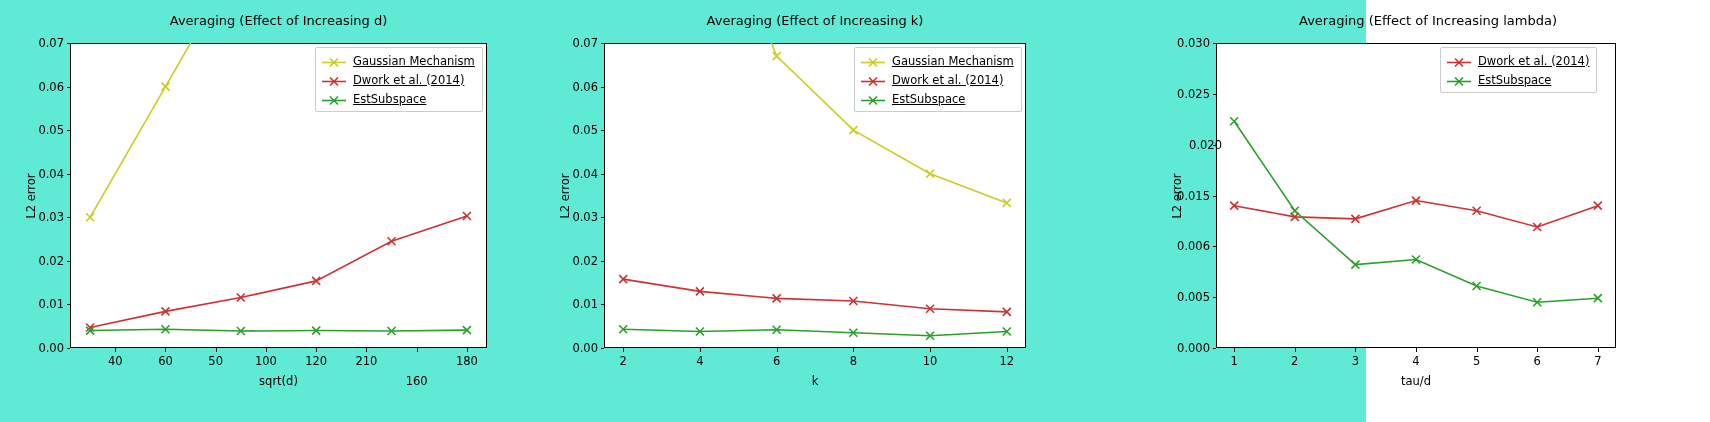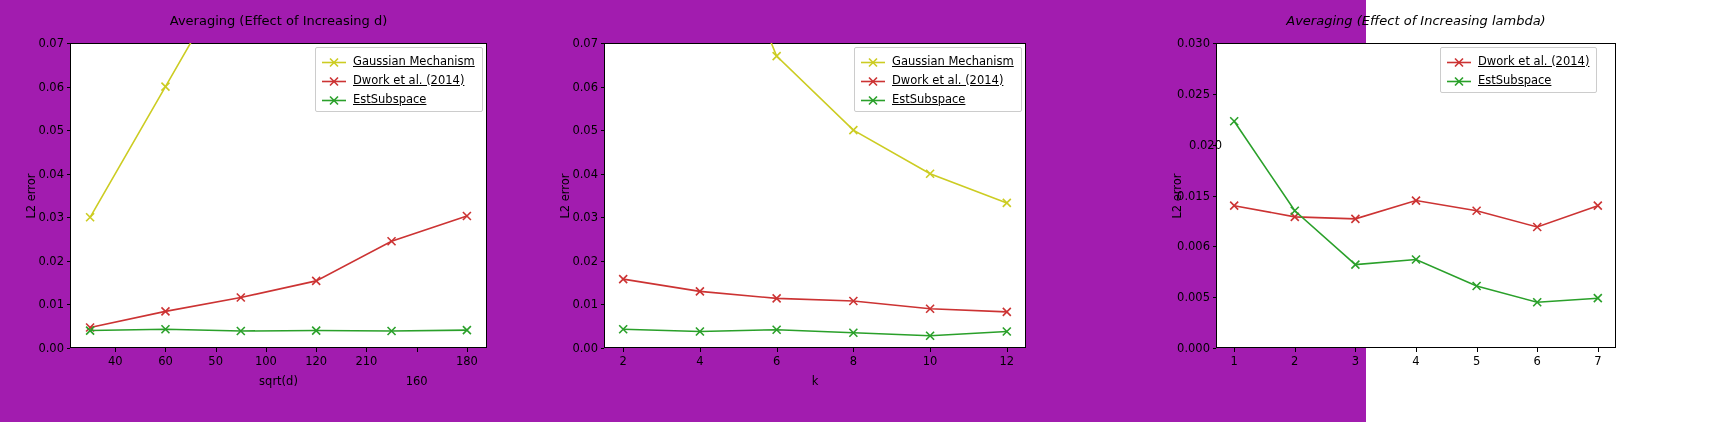--- a/index.html
+++ b/index.html
@@ -1,17 +1,17 @@
 <!DOCTYPE html>
 <html><head>
 <meta charset="utf-8">
 <style>
   html,body{margin:0;padding:0;background:#ffffff;}
   body{width:1710px;height:422px;font-family:"DejaVu Sans",sans-serif;overflow:hidden;}
-  .figure{position:relative;width:1366px;height:422px;background:#a21caf;}
+  .figure{position:relative;width:1366px;height:422px;background:#5eead4;}
   .panel{position:absolute;top:0;height:422px;}
   #panel-0{left:0;width:540px;}
   #panel-1{left:540px;width:600px;}
   #panel-2{left:1140px;width:570px;}
   .panel-title{
     position:absolute;left:0;right:0;top:13px;text-align:center;
     font-size:13px;color:#000;font-family:"DejaVu Sans",sans-serif;
     white-space:nowrap;
   }
   .plot-area{position:absolute;background:#ffffff;}
@@ -142,20 +142,21 @@
         <div class="legend-row">
           <div class="legend-swatch"><svg width="26" height="13">
               <line x1="1" y1="6.5" x2="25" y2="6.5" stroke="#2aa02a" stroke-width="1.6"></line>
               <path d="M9,2.5L17,10.5M9,10.5L17,2.5" stroke="#2aa02a" stroke-width="1.6" fill="none"></path>
             </svg></div>
           <span class="legend-text">EstSubspace</span>
         </div>
       </div>
     </div>
   <div class="panel" id="panel-1">
+      <div class="panel-title" style="left: 64px; width: 422px; right: auto;">Averaging (Effect of Increasing k)</div>
       <div class="plot-area" style="left: 64px; top: 43px; width: 422px; height: 305px;">
         <div class="axis-line spine-left"></div>
         <div class="axis-line spine-bottom"></div>
         <div class="axis-line spine-top"></div>
         <div class="axis-line spine-right"></div>
       </div>
       <div class="ytick-label" style="top: 348px; right: 542px; left: 0px; width: 58px;">0.00</div>
       <div class="ytick-mark" style="left: 60.5px; top: 348px;"></div>
       <div class="ytick-label" style="top: 304.429px; right: 542px; left: 0px; width: 58px;">0.01</div>
       <div class="ytick-mark" style="left: 60.5px; top: 304.429px;"></div>
@@ -233,21 +234,21 @@
         <div class="legend-row">
           <div class="legend-swatch"><svg width="26" height="13">
               <line x1="1" y1="6.5" x2="25" y2="6.5" stroke="#2aa02a" stroke-width="1.6"></line>
               <path d="M9,2.5L17,10.5M9,10.5L17,2.5" stroke="#2aa02a" stroke-width="1.6" fill="none"></path>
             </svg></div>
           <span class="legend-text">EstSubspace</span>
         </div>
       </div>
     </div>
   <div class="panel" id="panel-2">
-      <div class="panel-title" style="left: 76px; width: 400px; right: auto; font-style: italic;">Averaging (Effect of Increasing lambda)</div>
+      <div class="panel-title" style="left: 88px; width: 400px; right: auto;">Averaging (Effect of Increasing lambda)</div>
       <div class="plot-area" style="left: 76px; top: 43px; width: 400px; height: 305px;">
         <div class="axis-line spine-left"></div>
         <div class="axis-line spine-bottom"></div>
         <div class="axis-line spine-top"></div>
         <div class="axis-line spine-right"></div>
       </div>
       <div class="ytick-label" style="top: 348px; right: 500px; left: 0px; width: 70px;">0.000</div>
       <div class="ytick-mark" style="left: 72.5px; top: 348px;"></div>
       <div class="ytick-label" style="top: 297.167px; right: 500px; left: 0px; width: 70px;">0.005</div>
       <div class="ytick-mark" style="left: 72.5px; top: 297.167px;"></div>
@@ -269,20 +270,21 @@
       <div class="xtick-mark" style="left: 215.394px; top: 348px;"></div>
       <div class="xtick-label" style="left: 276px; top: 354px;">4</div>
       <div class="xtick-mark" style="left: 276px; top: 348px;"></div>
       <div class="xtick-label" style="left: 336.606px; top: 354px;">5</div>
       <div class="xtick-mark" style="left: 336.606px; top: 348px;"></div>
       <div class="xtick-label" style="left: 397.212px; top: 354px;">6</div>
       <div class="xtick-mark" style="left: 397.212px; top: 348px;"></div>
       <div class="xtick-label" style="left: 457.818px; top: 354px;">7</div>
       <div class="xtick-mark" style="left: 457.818px; top: 348px;"></div>
       <div class="ylabel" style="left: 30px; top: 195.5px; transform: rotate(-90deg) translate(-50%, 0px);">L2 error</div>
+      <div class="xlabel" style="left: 76px; width: 400px; top: 374px;">tau/d</div>
       <svg class="series" width="570" height="422">
         <defs>
           <clipPath id="clip-2">
             <rect x="76" y="43" width="400" height="305"></rect>
           </clipPath>
         </defs>
         <g clip-path="url(#clip-2)">
           <polyline points="94.18,205.67 154.79,216.85 215.39,218.88 276.00,200.58 336.61,210.75 397.21,227.02 457.82,205.67" fill="none" stroke="#cc3333" stroke-width="1.6"></polyline>
           <path d="M90.18181818181819,201.66666666666666L98.18181818181819,209.66666666666666M90.18181818181819,209.66666666666666L98.18181818181819,201.66666666666666" stroke="#cc3333" stroke-width="1.6" fill="none"></path>
           <path d="M150.7878787878788,212.85L158.7878787878788,220.85M150.7878787878788,220.85L158.7878787878788,212.85" stroke="#cc3333" stroke-width="1.6" fill="none"></path>

